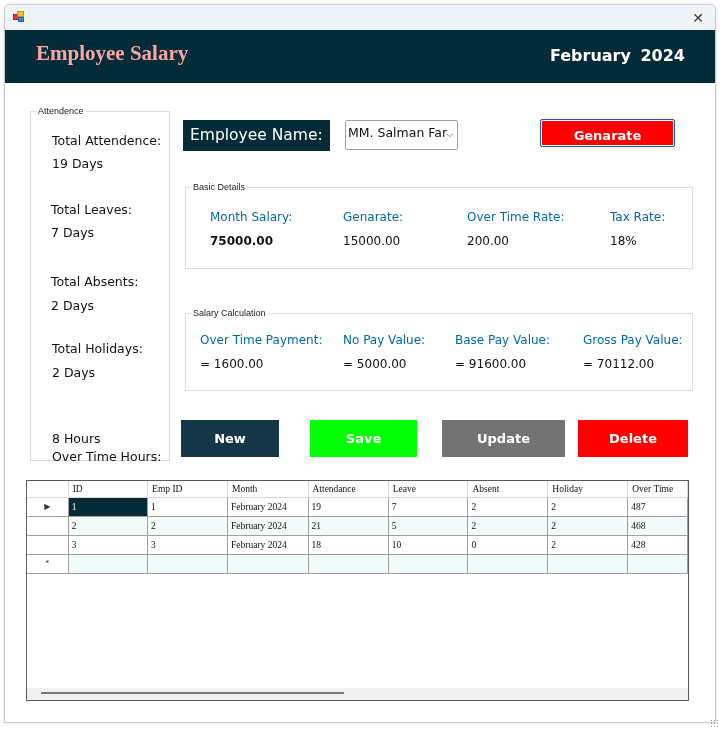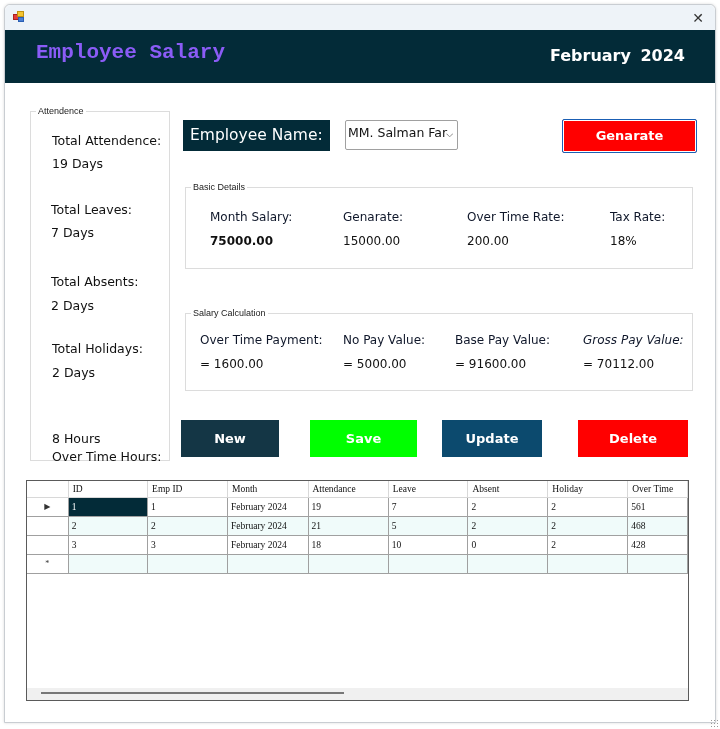--- a/index.html
+++ b/index.html
@@ -25,22 +25,22 @@
       position: absolute; right: 6px; top: 3px; width: 22px; height: 20px;
       font-size: 14px; color: #333; text-align: center; line-height: 20px;
       font-family: "DejaVu Sans", sans-serif;
     }
 
     .header {
       position: absolute; left: 0; top: 25px; width: 710px; height: 53px;
       background: #032b38;
     }
     .header-title {
-      position: absolute; left: 31px; top: 11px; color: #8b5cf6;
-      font-family: Liberation Mono, monospace; font-weight: bold; font-size: 21px;
+      position: absolute; left: 31px; top: 11px; color: #fca5a5;
+      font-family: Liberation Serif, serif; font-weight: bold; font-size: 21px;
     }
     .header-date {
       position: absolute; right: 30px; top: 16px; color: #ffffff;
       font-family: "DejaVu Sans", sans-serif; font-weight: bold; font-size: 16px;
       word-spacing: 4px;
     }
 
     .groupbox {
       position: absolute; border: 1px solid #dcdcdc;
     }
@@ -65,30 +65,30 @@
       font-family: "DejaVu Sans", sans-serif; overflow: hidden; white-space: nowrap;
     }
     .emp-select .val { display: inline-block; width: 103px; overflow: hidden; vertical-align: top; }
     .emp-select .chev { position: absolute; right: 4px; top: 1px; font-size: 9px; color: #555; }
 
     .btn {
       position: absolute; color: #fff; font-weight: bold; font-size: 13px;
       text-align: center; font-family: "DejaVu Sans", sans-serif; border: none;
     }
     .btn-generate {
-      left: 562px; top: 119px; width: 135px; height: 34px; background: #ff0000;
+      left: 540px; top: 119px; width: 135px; height: 28px; background: #ff0000;
       border: 1px solid #1a5fb4; box-shadow: inset 0 0 0 1px #ffffff;
       line-height: 32px; border-radius: 2px;
     }
     .btn-new { left: 181px; top: 420px; width: 98px; height: 37px; background: #143645; line-height: 37px; }
     .btn-save { left: 310px; top: 420px; width: 107px; height: 37px; background: #00ff00; line-height: 37px; }
-    .btn-update { left: 442px; top: 420px; width: 100px; height: 37px; background: #0c4a6e; line-height: 37px; }
+    .btn-update { left: 442px; top: 420px; width: 123px; height: 37px; background: #737373; line-height: 37px; }
     .btn-delete { left: 578px; top: 420px; width: 110px; height: 37px; background: #ff0000; line-height: 37px; }
 
-    .field-label { position: absolute; font-size: 12px; color: #0f172a; font-family: "DejaVu Sans", sans-serif; white-space: nowrap; }
+    .field-label { position: absolute; font-size: 12px; color: #0369a1; font-family: "DejaVu Sans", sans-serif; white-space: nowrap; }
     .field-value { position: absolute; font-size: 12px; color: #111; font-family: "DejaVu Sans", sans-serif; white-space: nowrap; }
 
     .grid {
       position: absolute; left: 26px; top: 480px; width: 663px; height: 221px;
       border: 1px solid #5a5a5a; background: #ffffff; overflow: hidden;
     }
     .grid table {
       border-collapse: collapse; table-layout: fixed;
       font-family: Liberation Serif, serif; font-size: 9.5px; color: #111;
     }
@@ -174,21 +174,21 @@
 
 <div class="groupbox" style="left:185px; top:313px; width:508px; height:78px;">
   <div class="groupbox-legend">Salary Calculation</div>
 </div>
 <div class="field-label" style="left:200px; top:333px;">Over Time Payment:</div>
 <div class="field-value" style="left:200px; top:357px;">= 1600.00</div>
 <div class="field-label" style="left:343px; top:333px;">No Pay Value:</div>
 <div class="field-value" style="left:343px; top:357px;">= 5000.00</div>
 <div class="field-label" style="left:455px; top:333px;">Base Pay Value:</div>
 <div class="field-value" style="left:455px; top:357px;">= 91600.00</div>
-<div class="field-label" style="left:583px; top:333px;font-style:italic;">Gross Pay Value:</div>
+<div class="field-label" style="left:583px; top:333px;">Gross Pay Value:</div>
 <div class="field-value" style="left:583px; top:357px;">= 70112.00</div>
 
 <div class="btn btn-new">New</div>
 <div class="btn btn-save">Save</div>
 <div class="btn btn-update">Update</div>
 <div class="btn btn-delete">Delete</div>
 
 <div class="grid">
   <table>
     <colgroup>
@@ -216,21 +216,21 @@
     </tr>
     <tr>
       <td class="rowhdr">▶</td>
       <td class="selected">1</td>
       <td>1</td>
       <td>February  2024</td>
       <td>19</td>
       <td>7</td>
       <td>2</td>
       <td>2</td>
-      <td>561</td>
+      <td>487</td>
     </tr>
     <tr class="alt">
       <td class="rowhdr"></td>
       <td>2</td>
       <td>2</td>
       <td>February  2024</td>
       <td>21</td>
       <td>5</td>
       <td>2</td>
       <td>2</td>

